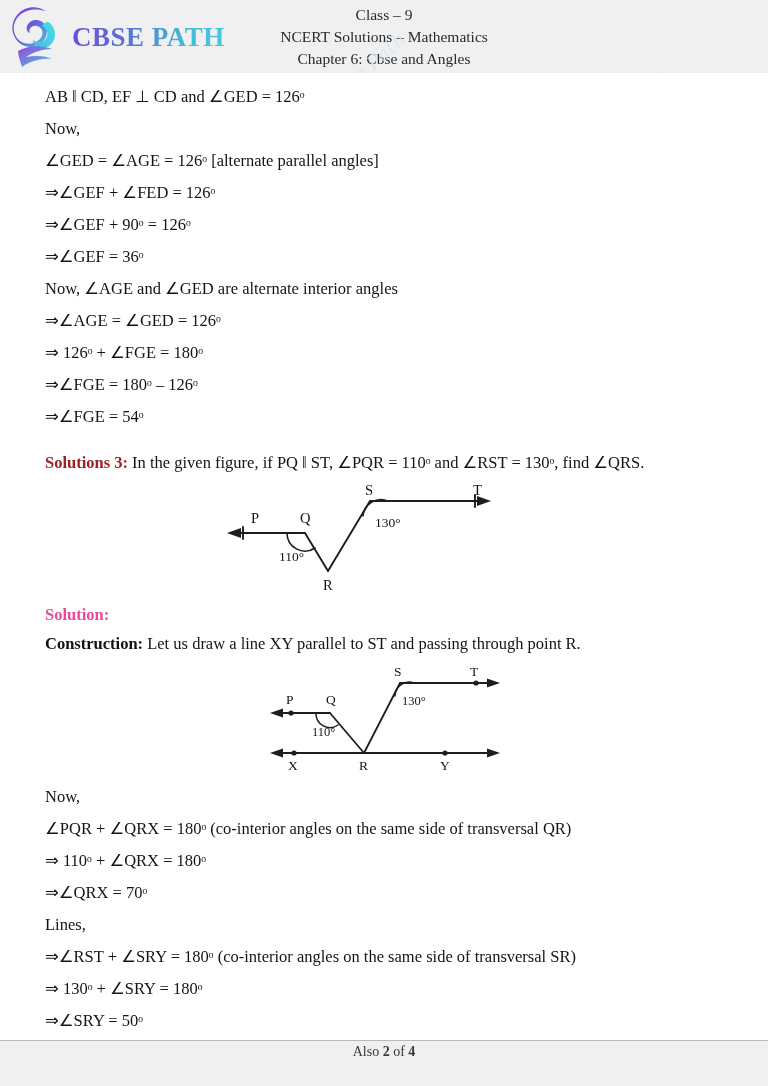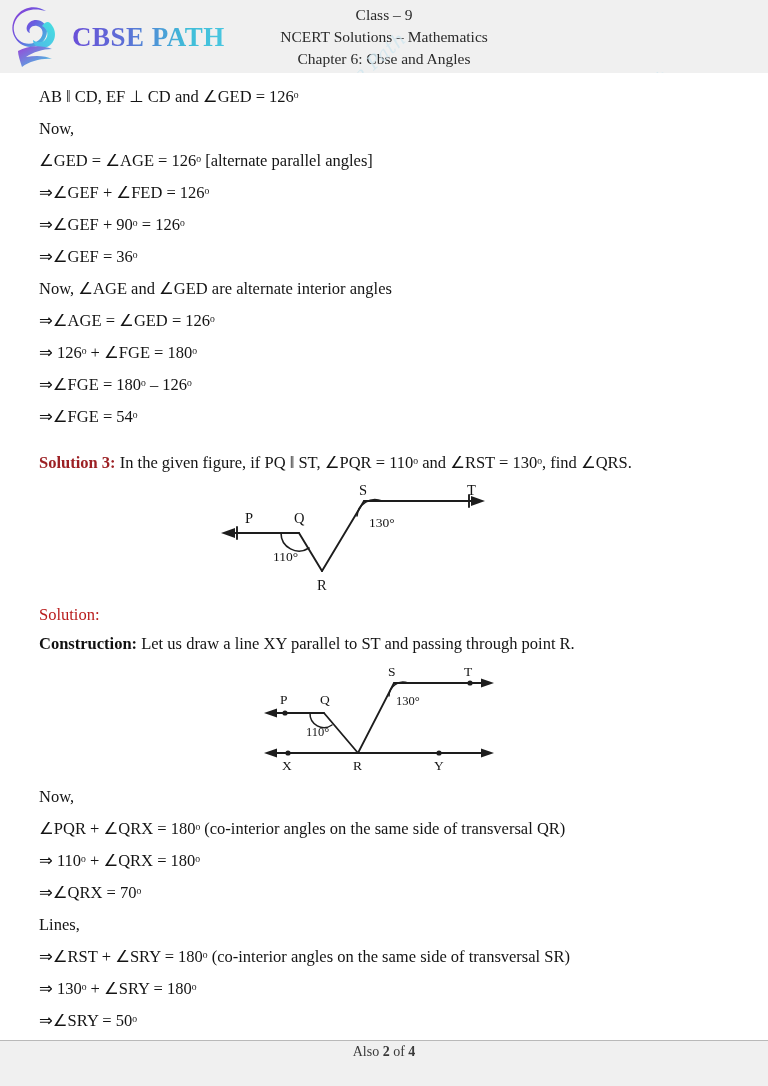--- a/index.html
+++ b/index.html
@@ -42,34 +42,34 @@
     font-size:15.5px; line-height:21px; color:#2b2b2b;
     font-family:"Liberation Serif", serif;
   }
 
   
   #page {
     position:absolute; left:0; top:73px; width:768px; height:967px;
     background:#fff;
     z-index:3;
   }
-  #content { position:absolute; left:39px; top:0; width:690px; }
+  #content { position:absolute; left:45px; top:0; width:690px; }
 
   .ln {
     font-size:16.5px;
     line-height:32px;
     height:32px;
     white-space:nowrap;
     color:#141414;
     font-family:"Liberation Serif", serif;
   }
   .gap { height:14px; }
 
   .qlabel { color:#9c2024; font-weight:bold; }
-  .slabel { color:#b91c1c; font-weight:normal; }
+  .slabel { color:#ec4899; font-weight:bold; }
   .clabel { color:#111; font-weight:bold; }
 
   
   .figwrap { position:relative; }
   .figwrap svg { display:block; }
 
   
   #footer {
     position:absolute; left:0; top:1040px; width:768px; height:46px;
     background:#f0f0f0;
@@ -182,21 +182,21 @@
     <div class="ln">⇒∠GEF = 36ᵒ</div>
     <div class="ln">Now, ∠AGE and ∠GED are alternate interior angles</div>
     <div class="ln">⇒∠AGE = ∠GED = 126ᵒ</div>
     <div class="ln">⇒ 126ᵒ + ∠FGE = 180ᵒ</div>
     <div class="ln">⇒∠FGE = 180ᵒ – 126ᵒ</div>
     <div class="ln">⇒∠FGE = 54ᵒ</div>
 
     <div class="gap"></div>
 
     <div class="ln">
-      <span class="qlabel">Solution 3:</span><span>&nbsp;</span><span>In the given figure, if PQ ‖ ST, ∠PQR = 110ᵒ and ∠RST = 130ᵒ, find ∠QRS.</span>
+      <span class="qlabel">Solutions 3:</span><span>&nbsp;</span><span>In the given figure, if PQ ‖ ST, ∠PQR = 110ᵒ and ∠RST = 130ᵒ, find ∠QRS.</span>
     </div>
 
     <div class="figwrap" style="margin-top:4px;margin-left:150px;">
       <svg width="330" height="110" viewBox="0 0 330 110">
         <g stroke="#1d1d1d" stroke-width="1.9" fill="none" stroke-linecap="round">
 
           <line x1="110" y1="50" x2="42" y2="50"></line>
 
           <polygon points="32,50 46,45 46,55" fill="#1d1d1d" stroke="none"></polygon>
           <line x1="48" y1="44" x2="48" y2="56"></line>

